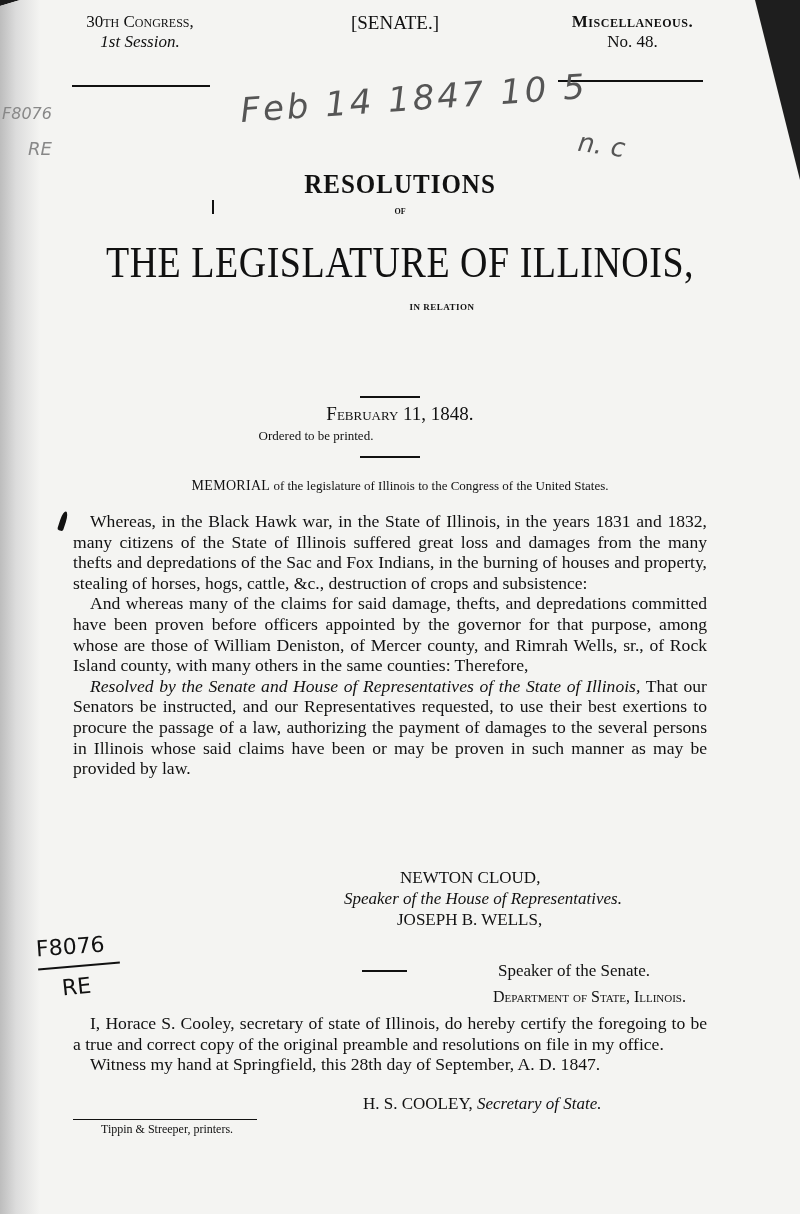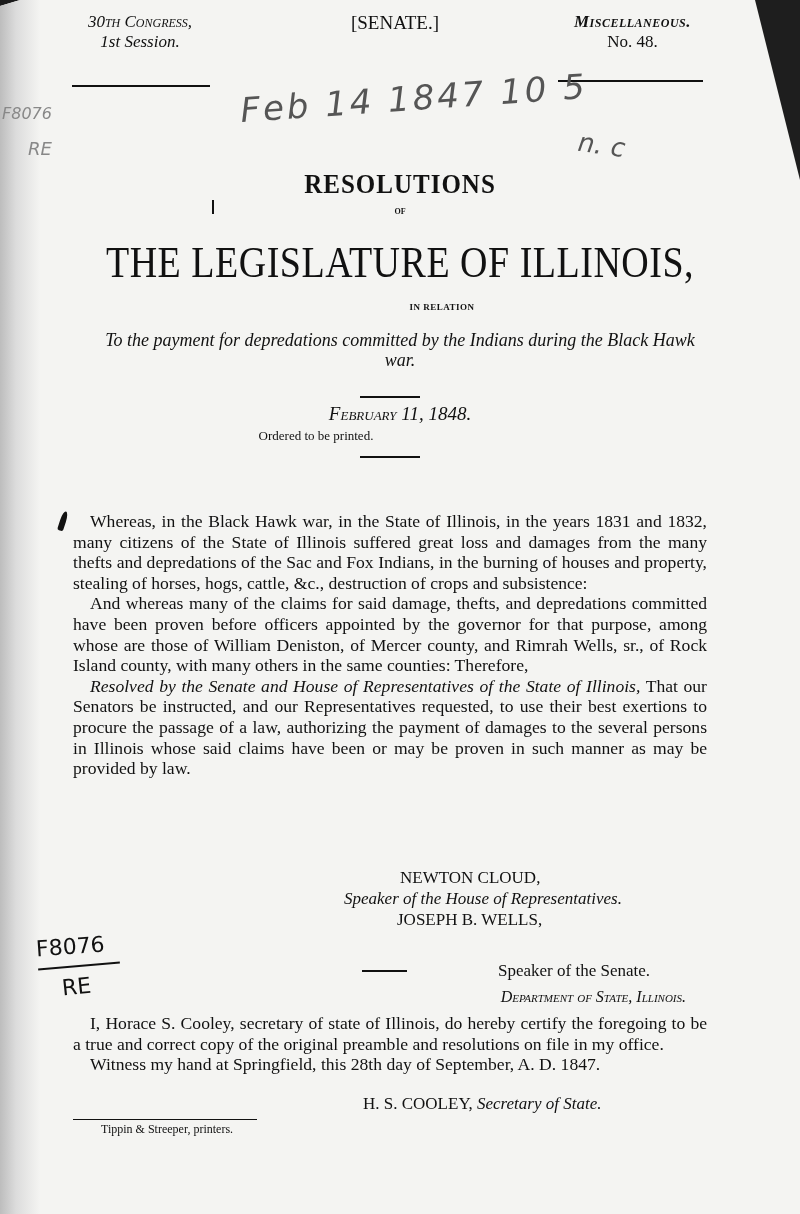--- a/index.html
+++ b/index.html
@@ -17,21 +17,21 @@
   .edge-left {
     position: absolute; left: 0; top: 0; width: 40px; height: 1214px;
     background: linear-gradient(90deg, #bdbdbd 0%, #dcdcdc 40%, rgba(244,244,242,0) 100%);
   }
   .corner-right {
     position: absolute; right: 0; top: 0; width: 130px; height: 180px;
     background: #1e1e1e;
     clip-path: polygon(20px 0, 130px 0, 130px 180px, 100% 180px, 85px 0);
   }
   .abs { position: absolute; }
-  .sc { font-variant: small-caps; font-style: italic; }
+  .sc { font-variant: small-caps; }
   .center { text-align: center; }
   .rule { position: absolute; height: 2px; background: #111; }
 
   .hdr-left { left: 70px; top: 12px; width: 140px; text-align: center; font-size: 17px; line-height: 20px; }
   .hdr-mid { left: 330px; top: 12px; width: 130px; text-align: center; font-size: 19px; }
   .hdr-right { left: 555px; top: 12px; width: 155px; text-align: center; font-size: 17px; line-height: 20px; }
 
   .hand { position: absolute; color: #555; font-family: "DejaVu Sans", sans-serif; font-style: italic; }
 
   .t-resolutions { left: 0; width: 800px; top: 170px; font-size: 25px; font-weight: bold; letter-spacing: 1px; transform: scaleY(1.1); }
@@ -80,27 +80,27 @@
   <div class="hand" style="left:28px; top:138px; font-size:18px; color:#888;">RE</div>
   <div class="hand" style="left:36px; top:934px; font-size:22px; color:#111; font-style:normal; transform:rotate(-4deg);">F8076</div>
   <div class="abs" style="left:38px; top:965px; width:82px; height:2px; background:#111; transform:rotate(-5deg);"></div>
   <div class="hand" style="left:62px; top:974px; font-size:22px; color:#111; font-style:normal; transform:rotate(-6deg);">RE</div>
   <div class="abs" style="left:212px; top:200px; width:2px; height:14px; background:#111;"></div>
 
   <div class="abs center t-resolutions">RESOLUTIONS</div>
   <div class="abs center t-of">OF</div>
   <div class="abs center t-legis">THE LEGISLATURE OF ILLINOIS,</div>
   <div class="abs center t-relation">IN RELATION</div>
-  <div class="abs center t-subject">To the payment for depredations committed by the Indians during the Black Hawk war.</div>
 
   <div class="rule" style="left:360px; top:396px; width:60px; height:1.5px;"></div>
   <div class="abs center sc t-date">February 11, 1848.</div>
   <div class="abs center t-ordered">Ordered to be printed.</div>
   <div class="rule" style="left:360px; top:456px; width:60px; height:1.5px;"></div>
 
+  <div class="abs center t-memorial"><b>MEMORIAL</b><span> of the legislature of Illinois to the Congress of the United States.</span></div>
 
   <div class="mark" style="left:60px; top:511px;"></div>
 
   <div class="body" style="top:511px;">
     <p>Whereas, in the Black Hawk war, in the State of Illinois, in the years 1831 and 1832, many citizens of the State of Illinois suffered great loss and damages from the many thefts and depredations of the Sac and Fox Indians, in the burning of houses and property, stealing of horses, hogs, cattle, &amp;c., destruction of crops and subsistence:</p>
     <p>And whereas many of the claims for said damage, thefts, and depredations committed have been proven before officers appointed by the governor for that purpose, among whose are those of William Deniston, of Mercer county, and Rimrah Wells, sr., of Rock Island county, with many others in the same counties:   Therefore,</p>
     <p><span class="i">Resolved by the Senate and House of Representatives of the State of Illinois,</span><span> That our Senators be instructed, and our Representatives requested, to use their best exertions to procure the passage of a law, authorizing the payment of damages to the several persons in Illinois whose said claims have been or may be proven in such manner as may be provided by law.</span></p>
   </div>
 
   <div class="sig" style="left:400px; top:868px;">NEWTON CLOUD,</div>

